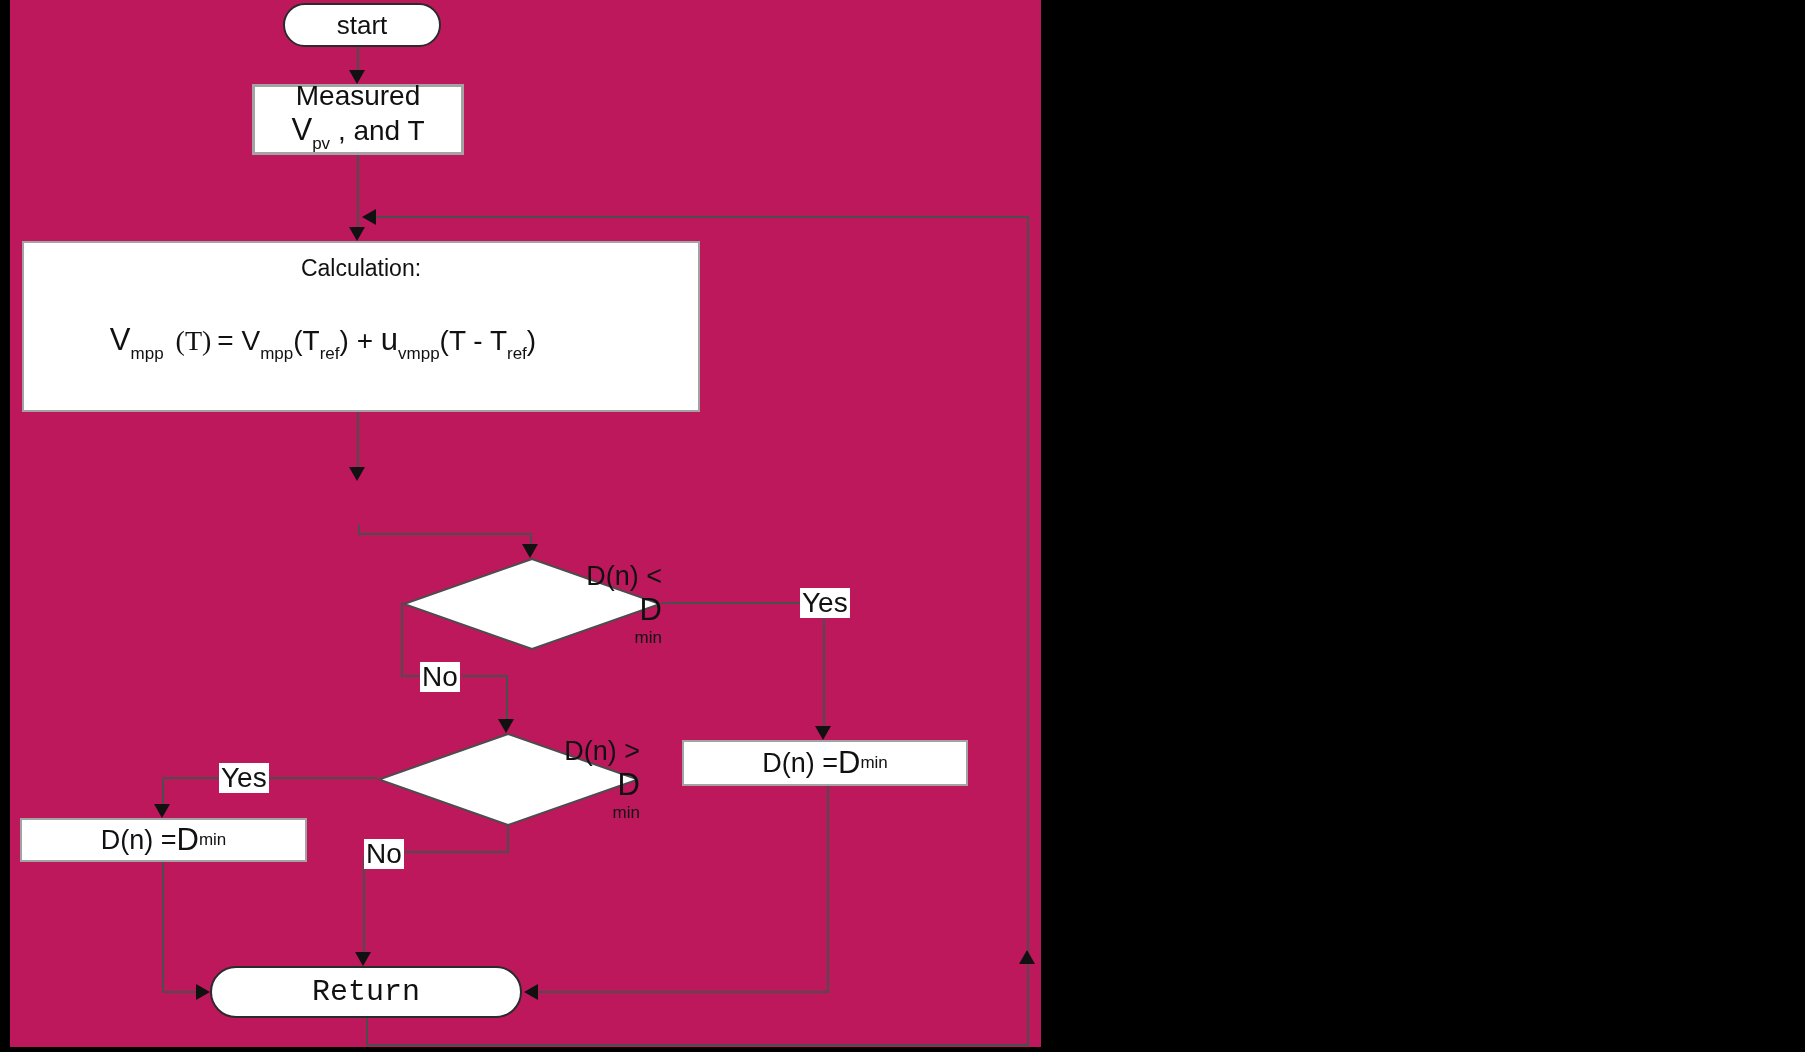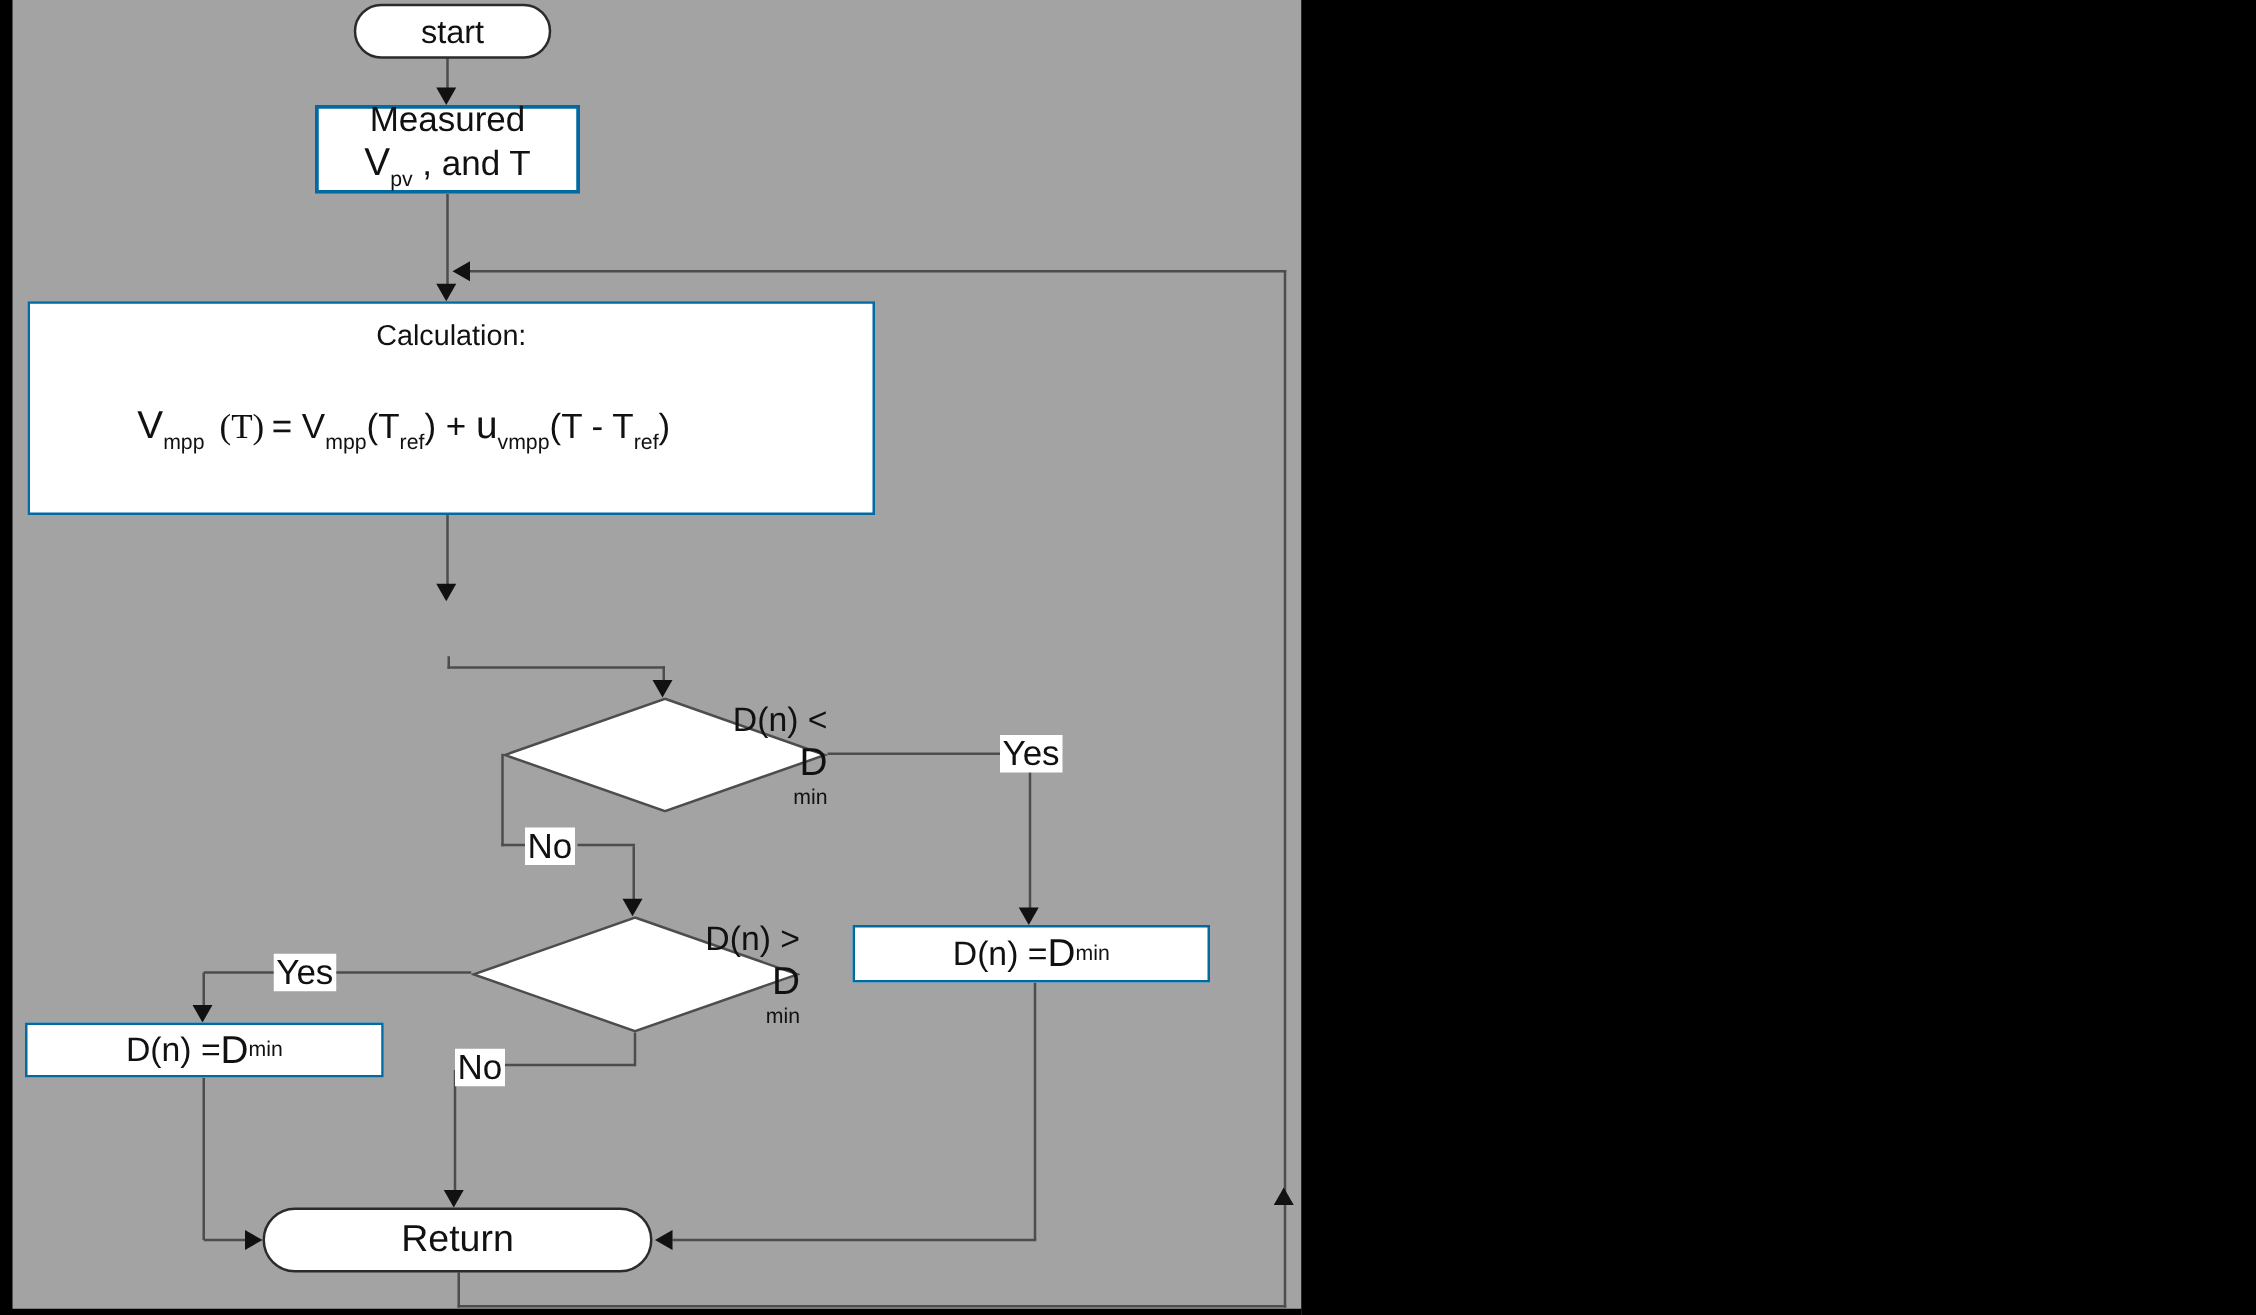--- a/index.html
+++ b/index.html
@@ -1,34 +1,34 @@
 <!DOCTYPE html>
 <html><head>
 <meta charset="utf-8">
 <style>
   html,body{margin:0;padding:0;background:#000;}
-  #stage{position:relative;width:1805px;height:1052px;background:#a3a3a3;overflow:hidden;
+  #stage{position:relative;width:1805px;height:1052px;background:#be185d;overflow:hidden;
          font-family:"Liberation Sans",sans-serif;color:#111;}
   .mask{position:absolute;background:#000;}
   .vline{position:absolute;width:2px;background:#4d4d4d;}
   .hline{position:absolute;height:2px;background:#4d4d4d;}
   .arr{position:absolute;width:0;height:0;}
   .arr.down{border-left:8px solid transparent;border-right:8px solid transparent;border-top:14px solid #111;}
   .arr.up{border-left:8px solid transparent;border-right:8px solid transparent;border-bottom:14px solid #111;}
   .arr.left{border-top:8px solid transparent;border-bottom:8px solid transparent;border-right:14px solid #111;}
   .arr.right{border-top:8px solid transparent;border-bottom:8px solid transparent;border-left:14px solid #111;}
-  .box{position:absolute;background:#fff;border:2px solid #0369a1;display:flex;flex-direction:column;
+  .box{position:absolute;background:#fff;border:2px solid #a3a3a3;display:flex;flex-direction:column;
        align-items:center;justify-content:center;text-align:left;}
   .oval{position:absolute;background:#fff;border:2px solid #2b2b2b;border-radius:999px;
         display:flex;align-items:center;justify-content:center;}
   .dmd{position:absolute;}
   .dmd svg{position:absolute;left:0;top:0;}
   .dmd .txt{position:absolute;left:0;top:0;right:0;bottom:0;display:flex;align-items:flex-end;justify-content:center;flex-direction:column;}
   .lbl{position:absolute;background:#fff;padding:0 2px;font-size:28px;line-height:30px;}
-  .f26{font-size:26px;} .f27{font-size:27px;} .f28{font-size:28px;line-height:34px;} .f30{font-size:30px;}
+  .f26{font-size:26px;} .f27{font-size:27px;} .f28{font-size:28px;line-height:34px;} .f30{font-size:30px;font-family:Liberation Mono, monospace;}
   .sb{font-size:17px;vertical-align:-9px;letter-spacing:0;}
   .bigD{font-size:31px;}
   .smallDelta{font-size:21px;}
   .serifT{font-family:"Liberation Serif",serif;margin:0 6px 0 12px;}
   .kgap{margin-left:30px;font-size:25px;}
   #calc-title{font-size:23px;line-height:36px;margin-top:7px;}
   .fline{position:relative;font-size:28px;line-height:46px;white-space:nowrap;}
 </style>
 </head>
 <body>

